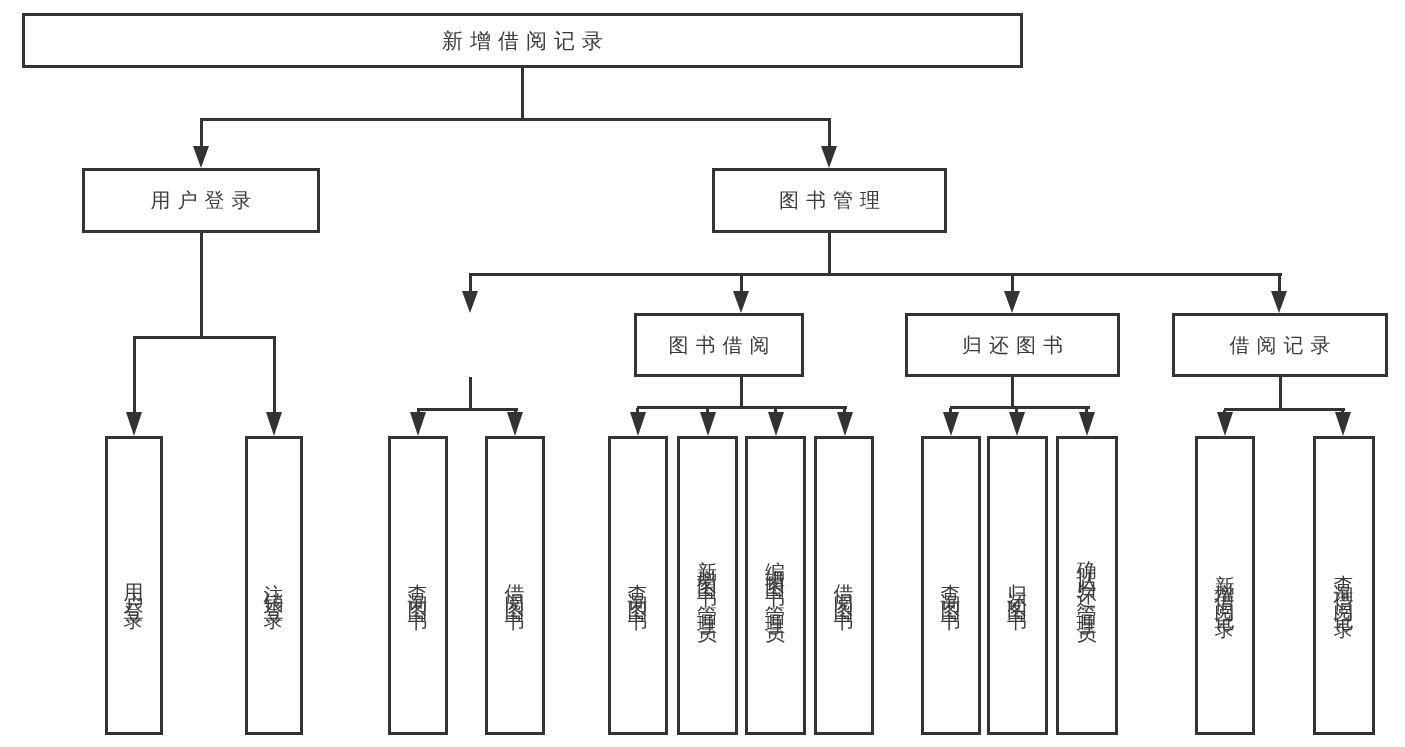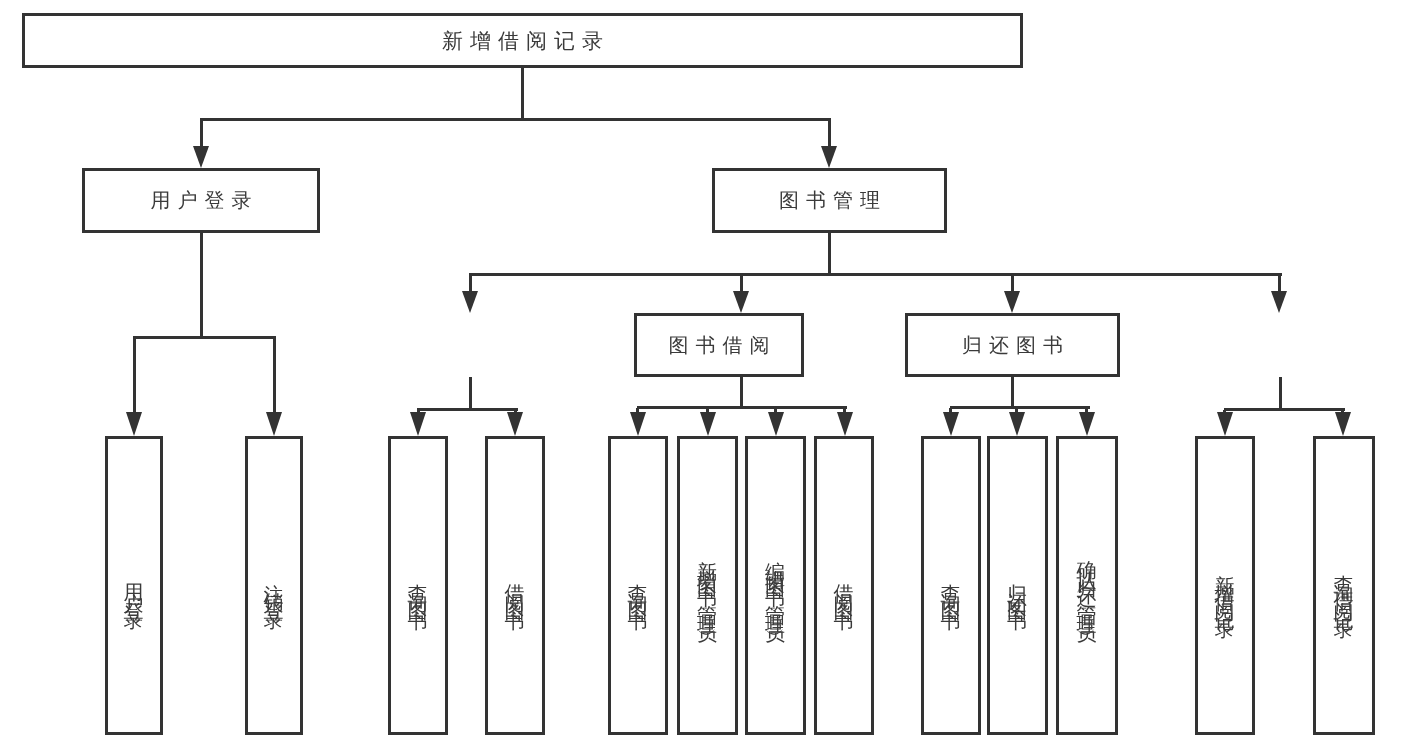--- a/index.html
+++ b/index.html
@@ -105,20 +105,23 @@
   <div class="arrow" style="left:1004px;top:291px;"></div>
   <div class="line" style="left:1278px;top:275px;width:3px;height:17px;"></div>
   <div class="arrow" style="left:1271px;top:291px;"></div>
 
   <div class="hbox" style="left:634px;top:313px;width:170px;height:64px;">
     <span>图书借阅</span>
   </div>
   <div class="hbox" style="left:905px;top:313px;width:215px;height:64px;">
     <span>归还图书</span>
   </div>
+  <div class="hbox" style="left:1172px;top:313px;width:216px;height:64px;">
+    <span>借阅记录</span>
+  </div>
 
   <div class="line" style="left:469px;top:377px;width:3px;height:33px;"></div>
   <div class="line" style="left:417px;top:408px;width:101px;height:3px;"></div>
   <div class="line" style="left:417px;top:410px;width:3px;height:4px;"></div>
   <div class="arrow tall" style="left:410px;top:412px;"></div>
   <div class="line" style="left:514px;top:410px;width:3px;height:4px;"></div>
   <div class="arrow tall" style="left:507px;top:412px;"></div>
 
   <div class="line" style="left:740px;top:377px;width:3px;height:31px;"></div>
   <div class="line" style="left:637px;top:406px;width:210px;height:3px;"></div>

